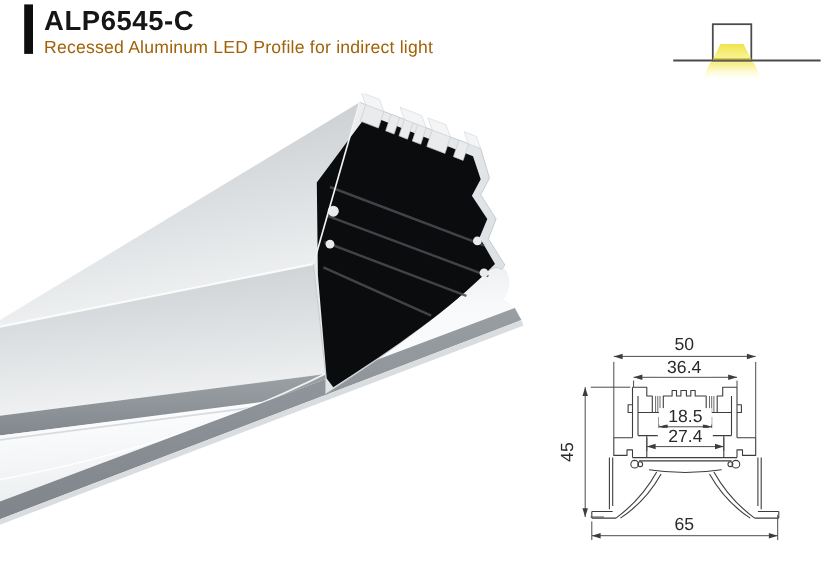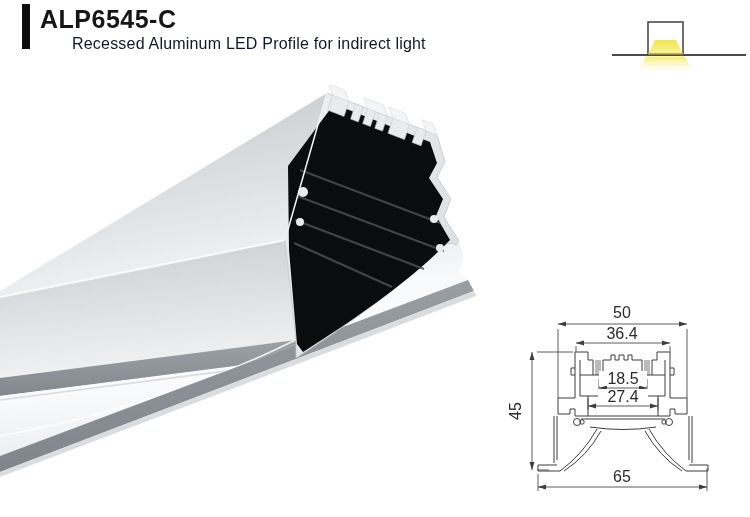--- a/index.html
+++ b/index.html
@@ -6,21 +6,21 @@
   .page{
     position:relative;width:750px;height:517px;background:#ffffff;
     font-family:"Liberation Sans",sans-serif;overflow:hidden;
   }
   .accent-bar{position:absolute;left:22px;top:4px;width:8px;height:45px;background:#0e0e0e;}
   .title{
     position:absolute;left:40px;top:5px;font-size:25px;font-weight:bold;
     color:#161616;letter-spacing:.5px;
   }
   .subtitle{
-    position:absolute;left:40px;top:35px;font-size:16px;color:#0f172a;letter-spacing:.2px;margin-left:32px;
+    position:absolute;left:40px;top:35px;font-size:16px;color:#a16207;letter-spacing:.2px;
   }
   .install-icon{position:absolute;left:600px;top:10px;width:150px;height:72px;}
   .render-svg{position:absolute;left:0px;top:85px;width:500px;height:432px;}
   .drawing-svg{position:absolute;left:505px;top:295px;width:245px;height:222px;}
   svg text.dim{
     font-family:"Liberation Sans",sans-serif;font-size:16px;fill:#2a2a2a;
   }
 </style>
 </head>
 <body>

